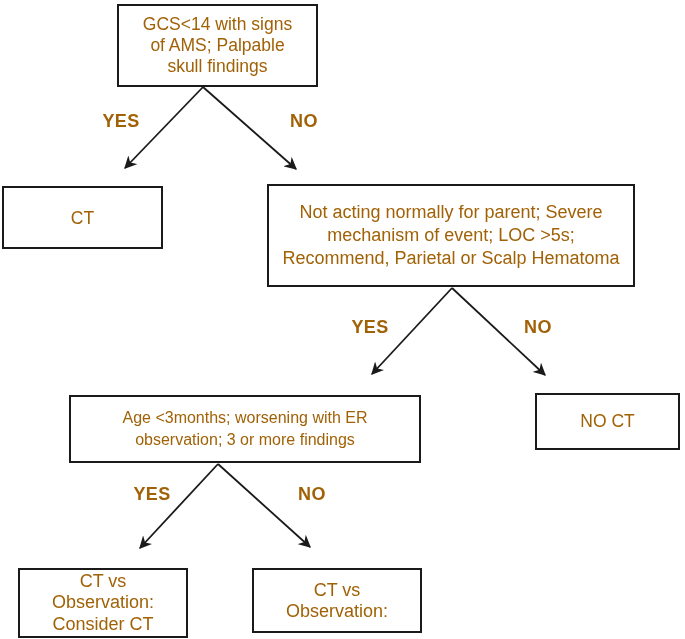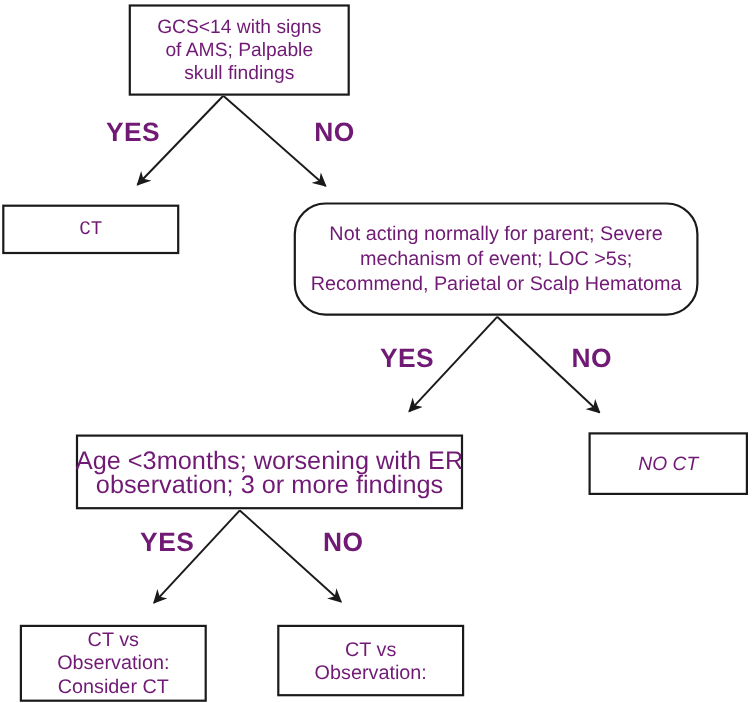--- a/index.html
+++ b/index.html
@@ -6,21 +6,21 @@
     margin: 0;
     padding: 0;
     background: #ffffff;
   }
   .stage {
     position: relative;
     width: 685px;
     height: 639px;
     background: #ffffff;
     font-family: "Liberation Sans", sans-serif;
-    color: #701a75;
+    color: #a16207;
     overflow: hidden;
   }
   svg.arrows {
     position: absolute;
     left: 0;
     top: 0;
     width: 685px;
     height: 639px;
     pointer-events: none;
   }
@@ -34,31 +34,31 @@
     align-items: center;
     justify-content: center;
     text-align: center;
   }
   .node .line {
     white-space: nowrap;
   }
   .branch-label {
     position: absolute;
     transform: translate(-50%, -50%);
-    font-size: 24px;
+    font-size: 18px;
     font-weight: 700;
     letter-spacing: 0.4px;
     white-space: nowrap;
   }
   
   .node-root      { left: 117px; top: 4px;   width: 201px; height: 83px;  font-size: 17.5px; line-height: 21px; }
-  .node-ct        { left: 2px;   top: 186px; width: 161px; height: 45px;  font-size: 17.5px; line-height: 22px; font-family: Liberation Mono, monospace; }
-  .node-criteria2 { left: 267px; top: 184px; width: 368px; height: 103px; font-size: 18px;   line-height: 23px; border-radius: 29px; }
-  .node-criteria3 { left: 69px;  top: 395px; width: 352px; height: 68px;  font-size: 23px;   line-height: 22px; }
-  .node-noct      { left: 535px; top: 393px; width: 145px; height: 57px;  font-size: 17.5px; line-height: 21px; font-style: italic; }
+  .node-ct        { left: 2px;   top: 186px; width: 161px; height: 63px;  font-size: 17.5px; line-height: 22px; }
+  .node-criteria2 { left: 267px; top: 184px; width: 368px; height: 103px; font-size: 18px;   line-height: 23px; }
+  .node-criteria3 { left: 69px;  top: 395px; width: 352px; height: 68px;  font-size: 16px;   line-height: 22px; }
+  .node-noct      { left: 535px; top: 393px; width: 145px; height: 57px;  font-size: 17.5px; line-height: 21px; }
   .node-recommend { left: 18px;  top: 568px; width: 170px; height: 70px;  font-size: 18px;   line-height: 21.5px; }
   .node-consider  { left: 252px; top: 568px; width: 170px; height: 65px;  font-size: 18px;   line-height: 21px; }
   
   .lbl-l1-yes { left: 121px; top: 121px; }
   .lbl-l1-no  { left: 304px; top: 121px; }
   .lbl-l2-yes { left: 370px; top: 327px; }
   .lbl-l2-no  { left: 538px; top: 327px; }
   .lbl-l3-yes { left: 152px; top: 494px; }
   .lbl-l3-no  { left: 312px; top: 494px; }
 </style>

